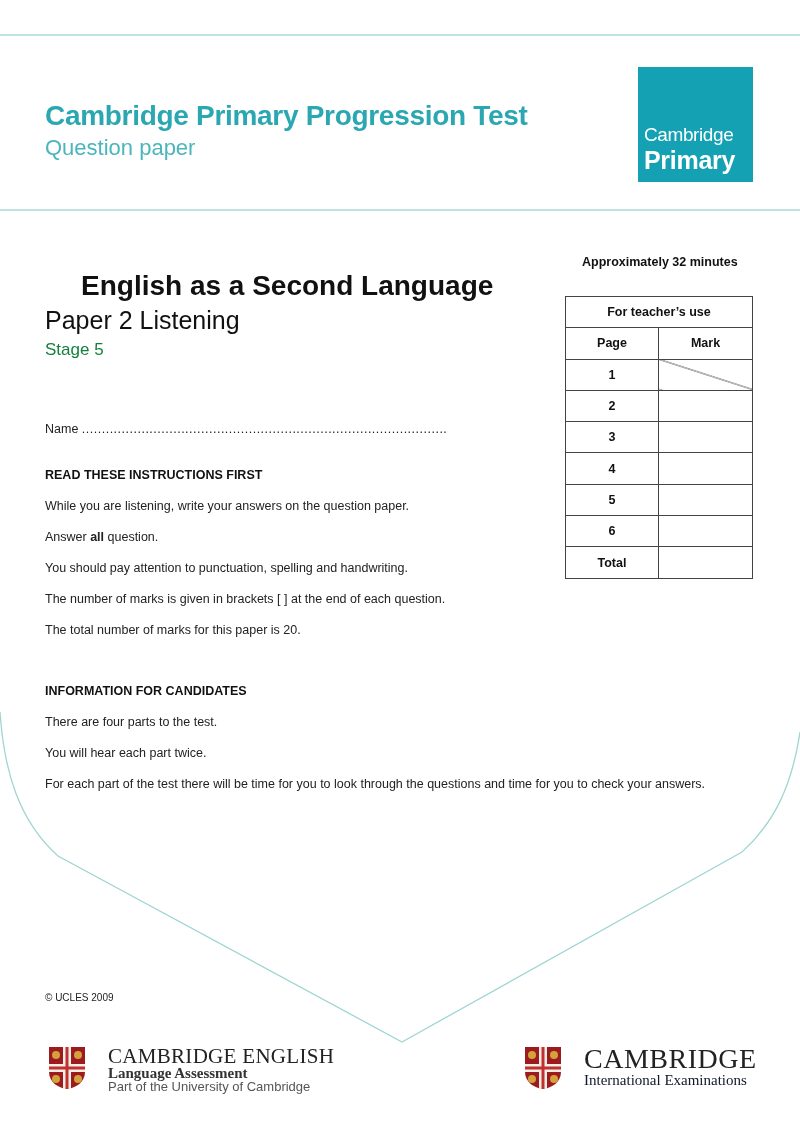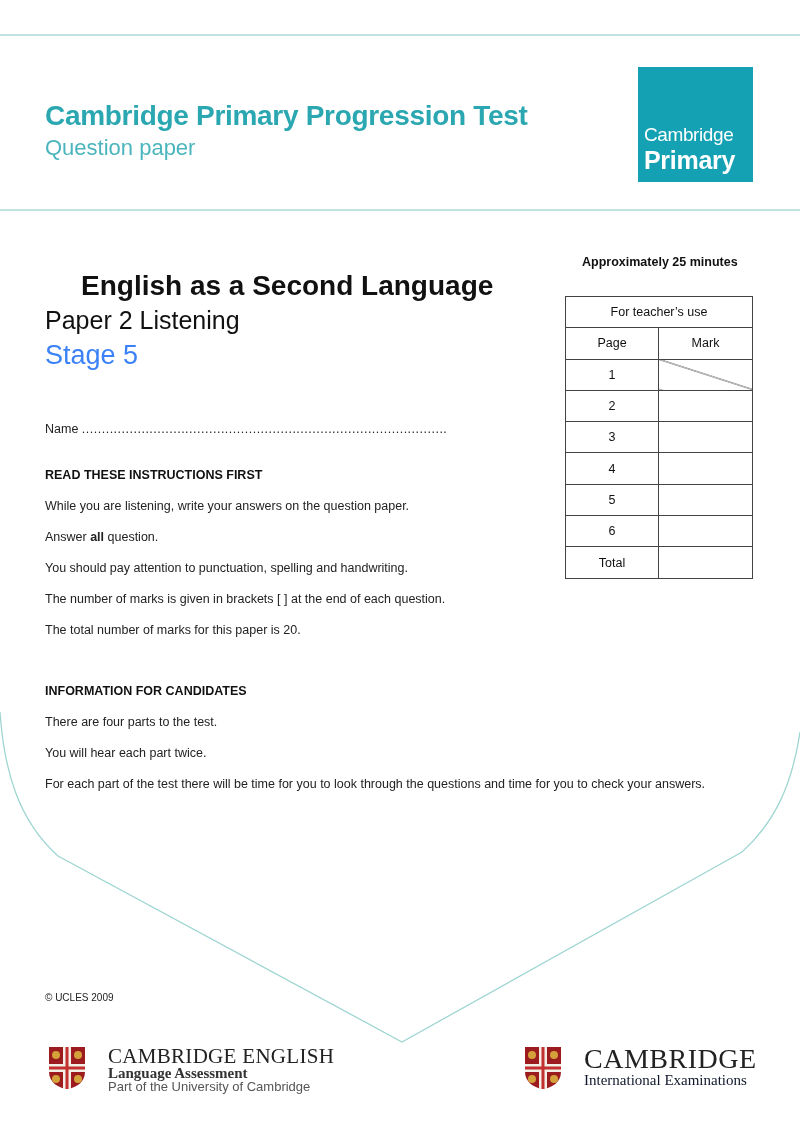--- a/index.html
+++ b/index.html
@@ -12,26 +12,26 @@
 
     .header-title { position: absolute; left: 45px; top: 100px; font-size: 28px; font-weight: bold; color: #2aa7b0; letter-spacing: -0.3px; }
     .header-sub { position: absolute; left: 45px; top: 135px; font-size: 22px; color: #4bb5bd; }
 
     .brand-box { position: absolute; left: 638px; top: 67px; width: 115px; height: 115px; background: #13a1b3; color: #fff; padding: 0 0 0 6px; }
     .brand-box .l1 { position: absolute; left: 6px; top: 57px; font-size: 19px; letter-spacing: -0.4px; }
     .brand-box .l2 { position: absolute; left: 6px; top: 79px; font-size: 25px; font-weight: bold; letter-spacing: -0.3px; }
 
     .subject { position: absolute; left: 45px; top: 270px; font-size: 28px; font-weight: bold; color: #111; margin-left: 36px; }
     .paper { position: absolute; left: 45px; top: 306px; font-size: 25px; color: #111; }
-    .stage { position: absolute; left: 45px; top: 340px; font-size: 27px; color: #3b82f6; }
+    .stage { position: absolute; left: 45px; top: 340px; font-size: 17px; color: #15803d; }
 
     .duration { position: absolute; left: 582px; top: 255px; font-size: 12.5px; font-weight: bold; color: #111; }
 
     table.marks { position: absolute; left: 565px; top: 296px; width: 188px; border-collapse: collapse; }
-    table.marks td, table.marks th { border: 1.4px solid #444; height: 31.3px; font-size: 12.5px; font-weight: normal; text-align: center; color: #111; }
+    table.marks td, table.marks th { border: 1.4px solid #444; height: 31.3px; font-size: 12.5px; font-weight: bold; text-align: center; color: #111; }
     table.marks td.page { width: 93px; }
     table.marks td.diag { background: linear-gradient(to top right, transparent calc(50% - 0.7px), #333 50%, transparent calc(50% + 0.7px)); }
 
     .name-line { position: absolute; left: 45px; top: 422px; font-size: 12.5px; color: #222; }
     .name-line .dots { letter-spacing: 0.5px; }
 
     .sec-head { position: absolute; left: 45px; font-size: 12.5px; font-weight: bold; color: #111; }
     .para { position: absolute; left: 45px; font-size: 12.5px; color: #222; line-height: 15px; }
     .para.wide { width: 690px; }
 
@@ -59,21 +59,21 @@
 
 <div class="brand-box">
   <span class="l1">Cambridge</span>
   <span class="l2">Primary</span>
 </div>
 
 <div class="subject">English as a Second Language</div>
 <div class="paper">Paper 2 Listening</div>
 <div class="stage">Stage 5</div>
 
-<div class="duration">Approximately 25 minutes</div>
+<div class="duration">Approximately 32 minutes</div>
 
 <table class="marks">
   <tbody>
       <tr>
     <td colspan="2">For teacher’s use</td>
   </tr>
   <tr>
     <td class="page">Page</td>
     <td>Mark</td>
   </tr>

